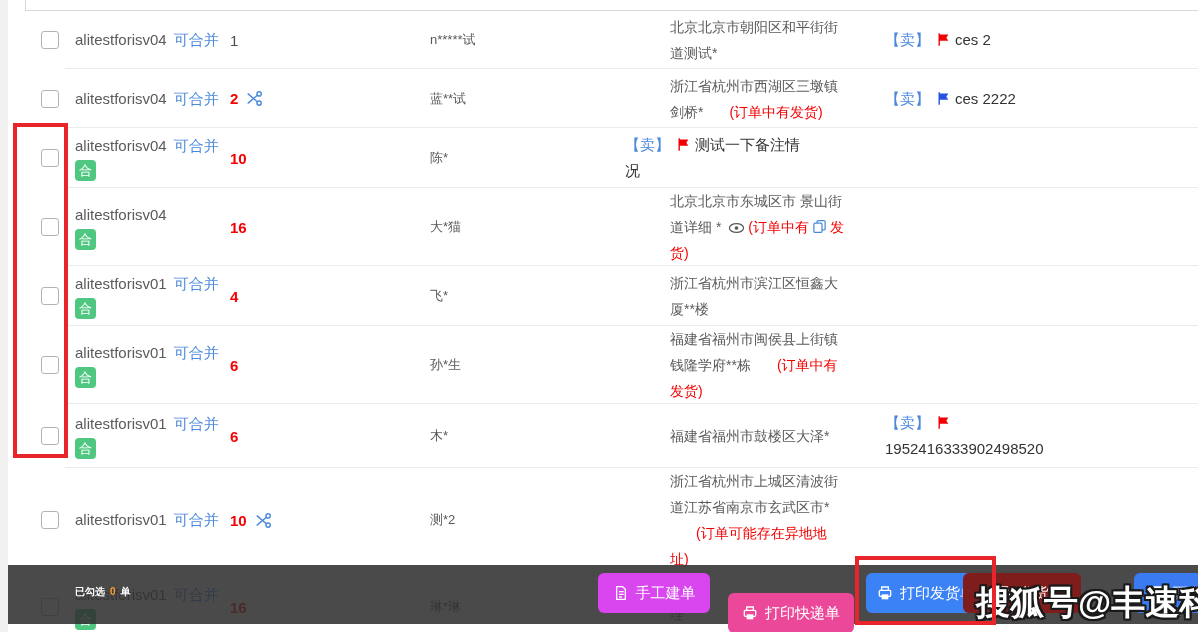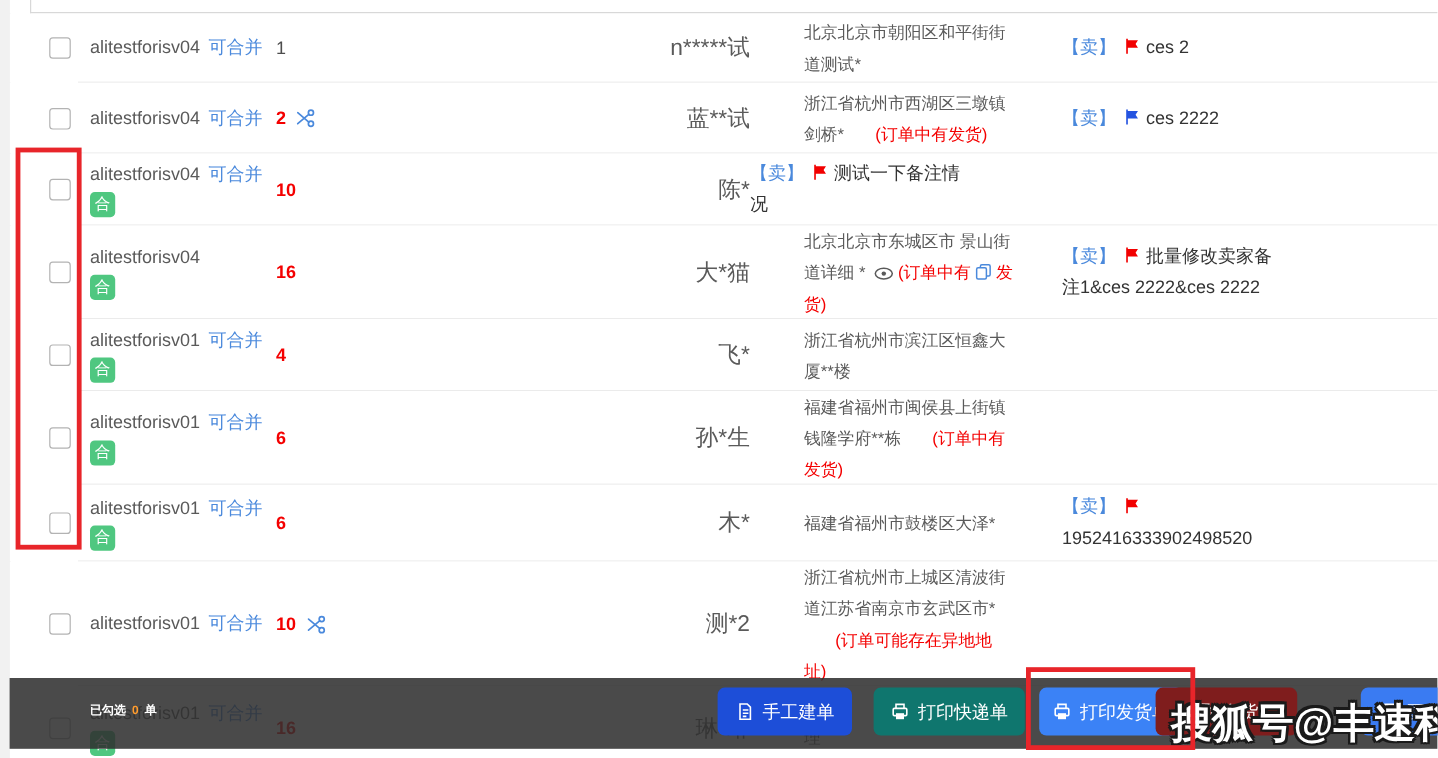--- a/index.html
+++ b/index.html
@@ -17,21 +17,21 @@
   .row::after{content:"";position:absolute;left:57px;right:0;bottom:0;height:1px;background:#ebebeb;}
   .cell-check{width:57px;display:flex;justify-content:flex-end;padding-right:6px;box-sizing:border-box;flex:none;}
   .cb{width:16px;height:16px;border:1px solid #b3b3b3;border-radius:3px;background:#fff;display:inline-block;}
   .cell-store{width:165px;padding-left:10px;box-sizing:border-box;flex:none;font-size:15px;color:#5a5a5a;line-height:22px;}
   .merge-link{color:#4a89dc;margin-left:7px;cursor:pointer;}
   .badge{display:inline-flex;align-items:center;justify-content:center;width:21px;height:21px;border-radius:4px;background:#4fc780;color:#fff;font-size:13px;margin-top:3px;}
   .cell-count{width:200px;flex:none;font-size:15px;display:flex;align-items:center;}
   .count-red{color:#f40000;font-weight:bold;}
   .count-dark{color:#4d4d4d;}
   .scissors{margin-left:8px;display:inline-flex;transform:scaleX(-1);}
-  .cell-name{width:195px;flex:none;font-size:19px;color:#5a5a5a;text-align:right;}
+  .cell-name{width:195px;flex:none;font-size:13px;color:#5a5a5a;}
   .cell-addr{width:215px;flex:none;box-sizing:border-box;margin-left:45px;}
   .addr{width:174px;font-size:14px;line-height:26px;color:#5a5a5a;word-break:break-all;}
   .addr.narrow{width:16px;line-height:15px;}
   .warn{color:#f40000;}
   .gap{display:inline-block;width:26px;height:1px;}
   .icon-inline{display:inline-flex;vertical-align:-2px;margin:0 3px;}
   .cell-note{width:290px;flex:none;font-size:15px;line-height:26px;color:#333;word-break:break-all;}
   .seller{color:#4a89dc;}
   .flag{display:inline-flex;vertical-align:-2px;margin:0 4px 0 6px;}
 
@@ -135,25 +135,20 @@
             </svg>
           </span><span class="warn">(订单中有</span><span class="icon-inline">
             <svg width="15" height="15" viewBox="0 0 24 24">
               <g stroke="#4a89dc" stroke-width="2" fill="#fff">
                 <rect x="8" y="2.5" width="13" height="15" rx="2"></rect>
                 <rect x="3" y="6.5" width="13" height="15" rx="2"></rect>
               </g>
             </svg>
           </span><span class="warn">发货)</span></div>
       </div>
-      <div class="cell-note"><span class="seller">【卖】</span><span class="flag">
-          <svg width="15" height="15" viewBox="0 0 24 24">
-            <path fill="#f20000" d="M4 2 h2.2 v20 H4 z M6.2 4 h13.5 l-3.2 5 3.2 5 H6.2 z"></path>
-          </svg>
-        </span><span>批量修改卖家备</span><br><span>注1&amp;ces 2222&amp;ces 2222</span></div>
     </div>
     <div class="row" style="min-height: 60px;">
       <div class="cell-check">
         <span class="cb"></span>
       </div>
       <div class="cell-store"><div><span>alitestforisv01</span><span class="merge-link">可合并</span></div><span class="badge">合</span></div>
       <div class="cell-count">
         <span class="count-red">4</span>
       </div>
       <div class="cell-name"><span>飞*</span></div>
@@ -231,32 +226,32 @@
         <div class="addr narrow"><span>鼓理</span></div>
       </div>
       <div class="cell-note"></div>
     </div>
   </div>
 
 <div id="toolbar">
   <div id="selected-info">
     <span>已勾选</span><span class="sel-count">0</span><span>单</span>
   </div>
-<button class="tb-btn" style="left: 590px; width: 112px; background: #1d4ed8;">
+<button class="tb-btn" style="left: 590px; width: 112px; background: #d946ef;">
       <span style="display:inline-flex">
         <svg width="16" height="16" viewBox="0 0 24 24">
           <g fill="none" stroke="#fff" stroke-width="2">
             <path d="M5.5 2.5 h9 l4 4 v15 h-13 z"></path>
             <path d="M9 10h7M9 14h7M9 18h4.5"></path>
           </g>
         </svg>
       </span>
       <span>手工建单</span>
     </button>
-    <button class="tb-btn" style="left: 720px; width: 126px; background: #0f766e;">
+    <button class="tb-btn" style="left: 720px; width: 126px; background: #ec4899; margin-top: 20px;">
       <span style="display:inline-flex">
         <svg width="16" height="16" viewBox="0 0 24 24">
           <g fill="none" stroke="#fff" stroke-width="2">
             <path d="M7 8 V3 h10 v5"></path>
             <rect x="3.5" y="8" width="17" height="9" rx="1.5"></rect>
             <rect x="7" y="14" width="10" height="7.5" fill="#fff" stroke="none"></rect>
           </g>
         </svg>
       </span>
       <span>打印快递单</span>

